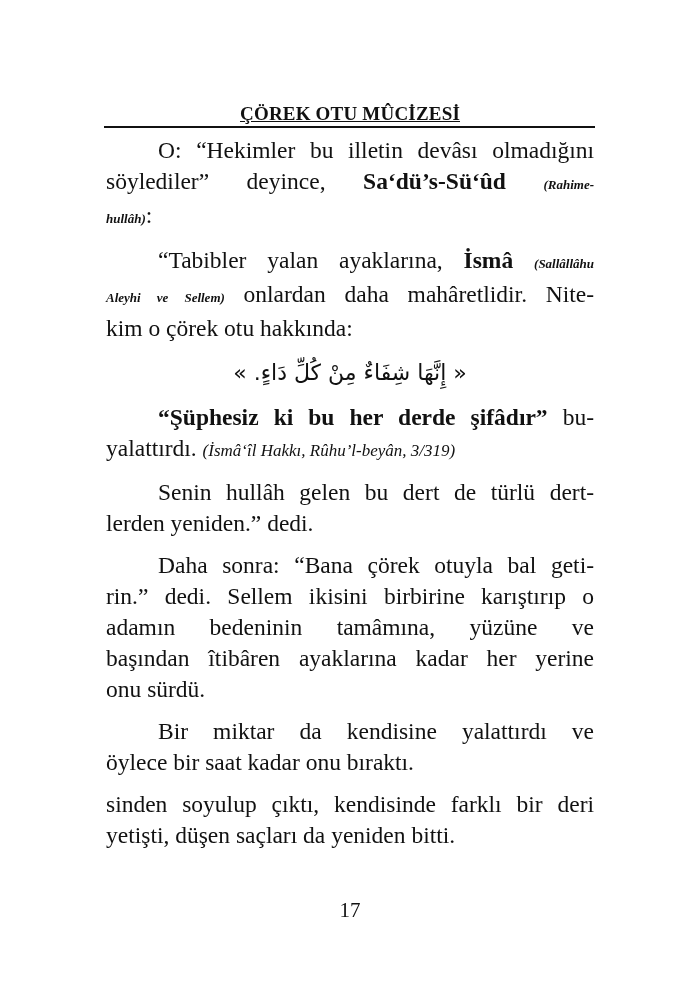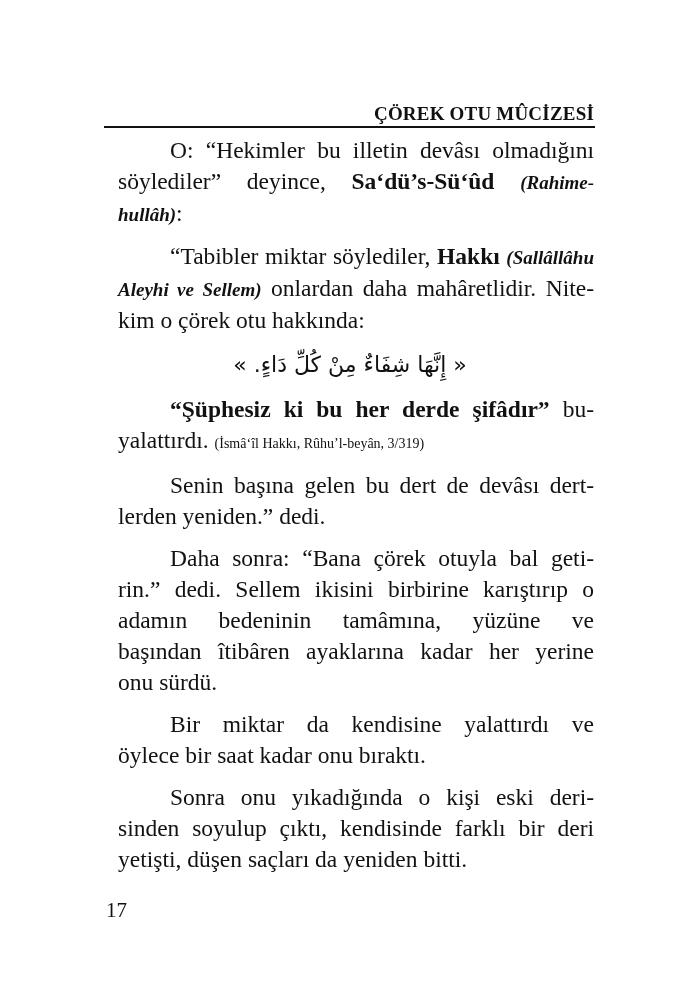--- a/index.html
+++ b/index.html
@@ -19,69 +19,72 @@
       position: absolute;
       left: 106px;
       top: 0;
       width: 488px;
     }
     .running-head {
       position: absolute;
       left: 0;
       top: 103px;
       width: 488px;
-      text-align: right;
+      text-align: center;
       font-weight: bold;
       font-size: 19px;
       letter-spacing: 0.2px;
+      text-decoration: underline;
     }
     .rule {
       position: absolute;
       left: -2px;
       top: 126px;
       width: 491px;
       height: 0;
       border-top: 2px solid #111;
     }
     .body-text {
       position: absolute;
       left: 0;
       top: 135px;
       width: 488px;
       font-size: 23.5px;
       line-height: 31px;
     }
     .para {
-      margin: 0 0 11px 12px;
+      margin: 0 0 11px 0;
       text-align: justify;
       text-indent: 52px;
     }
     .para.noindent { text-indent: 0; }
     .b { font-weight: bold; }
     .small-i {
       font-style: italic;
       font-weight: bold;
-      font-size: 19px;
+      font-size: 13px;
     }
     .small-i-reg {
-      font-size: 14px;
+      font-style: italic;
+      font-size: 17px;
     }
     .arabic {
       text-align: center;
       direction: rtl;
       font-family: "DejaVu Sans", sans-serif;
       font-size: 22px;
       line-height: 34px;
       margin: 12px 0 12px 0;
     }
     .page-number {
       position: absolute;
       left: 0;
       top: 898px;
       width: 488px;
+      text-align: center;
       font-size: 21px;
     }
     .line { display: block; text-align: justify; text-align-last: justify; }
     .line.last { text-align-last: left; }
     .line.indent { padding-left: 52px; }
   </style>
 </head>
 <body>
 
 <div class="page">
@@ -91,52 +94,51 @@
 
   <div class="body-text">
 
     <div class="para noindent">
       <span class="line indent">O: “Hekimler bu illetin devâsı olmadığını</span>
       <span class="line"><span>söylediler” deyince,</span> <span class="b">Sa‘dü’s-Sü‘ûd</span> <span class="small-i">(Rahime-</span></span>
       <span class="line last"><span class="small-i">hullâh)</span><span>:</span></span>
     </div>
 
     <div class="para noindent">
-      <span class="line indent"><span>“Tabibler miktar söylediler,</span> <span class="b">Hakkı</span> <span class="small-i">(Sallâllâhu</span></span>
+      <span class="line indent"><span>“Tabibler yalan ayaklarına,</span> <span class="b">İsmâ</span> <span class="small-i">(Sallâllâhu</span></span>
       <span class="line"><span class="small-i">Aleyhi ve Sellem)</span> <span>onlardan daha mahâretlidir. Nite-</span></span>
       <span class="line last">kim o çörek otu hakkında:</span>
     </div>
 
     <div class="arabic">« إِنَّهَا شِفَاءٌ مِنْ كُلِّ دَاءٍ. »</div>
 
     <div class="para noindent">
       <span class="line indent"><span class="b">“Şüphesiz ki bu her derde şifâdır”</span> <span>bu-</span></span>
       <span class="line last"><span>yalattırdı.</span> <span class="small-i-reg">(İsmâ‘îl Hakkı, Rûhu’l-beyân, 3/319)</span></span>
     </div>
 
     <div class="para noindent">
-      <span class="line indent">Senin başına gelen bu dert de devâsı dert-</span>
+      <span class="line indent">Senin hullâh gelen bu dert de türlü dert-</span>
       <span class="line last">lerden yeniden.” dedi.</span>
     </div>
 
     <div class="para noindent">
       <span class="line indent">Daha sonra: “Bana çörek otuyla bal geti-</span>
       <span class="line">rin.” dedi. Sellem ikisini birbirine karıştırıp o</span>
       <span class="line">adamın bedeninin tamâmına, yüzüne ve</span>
       <span class="line">başından îtibâren ayaklarına kadar her yerine</span>
       <span class="line last">onu sürdü.</span>
     </div>
 
     <div class="para noindent">
       <span class="line indent">Bir miktar da kendisine yalattırdı ve</span>
       <span class="line last">öylece bir saat kadar onu bıraktı.</span>
     </div>
 
     <div class="para noindent">
-      <span class="line indent">Sonra onu yıkadığında o kişi eski deri-</span>
       <span class="line">sinden soyulup çıktı, kendisinde farklı bir deri</span>
       <span class="line last">yetişti, düşen saçları da yeniden bitti.</span>
     </div>
 
   </div>
 
   <div class="page-number">17</div>
 </div>
 
 </body></html>

